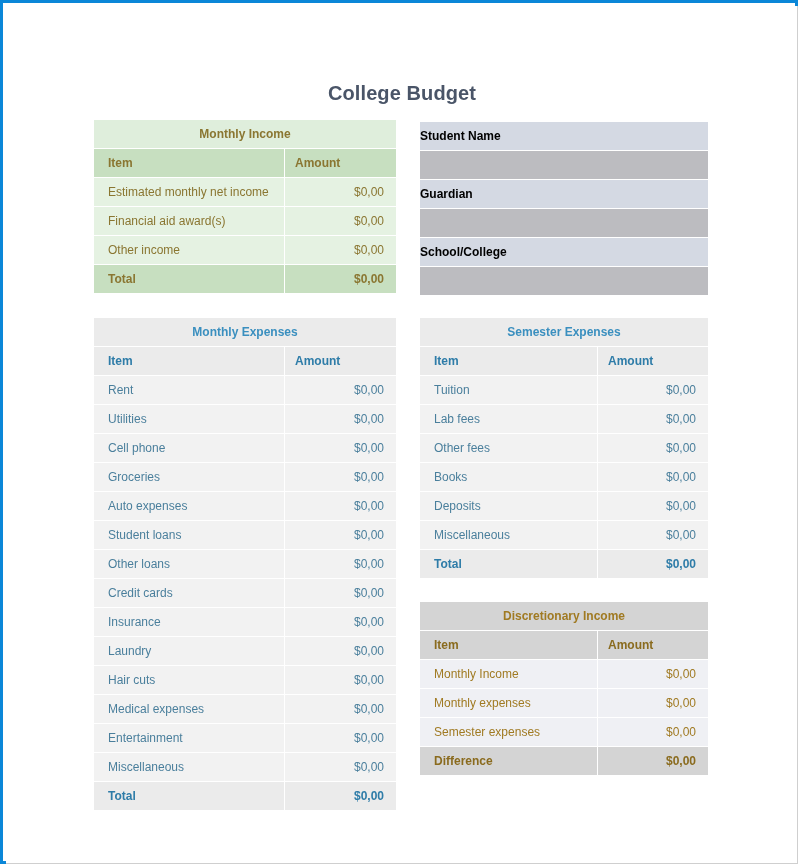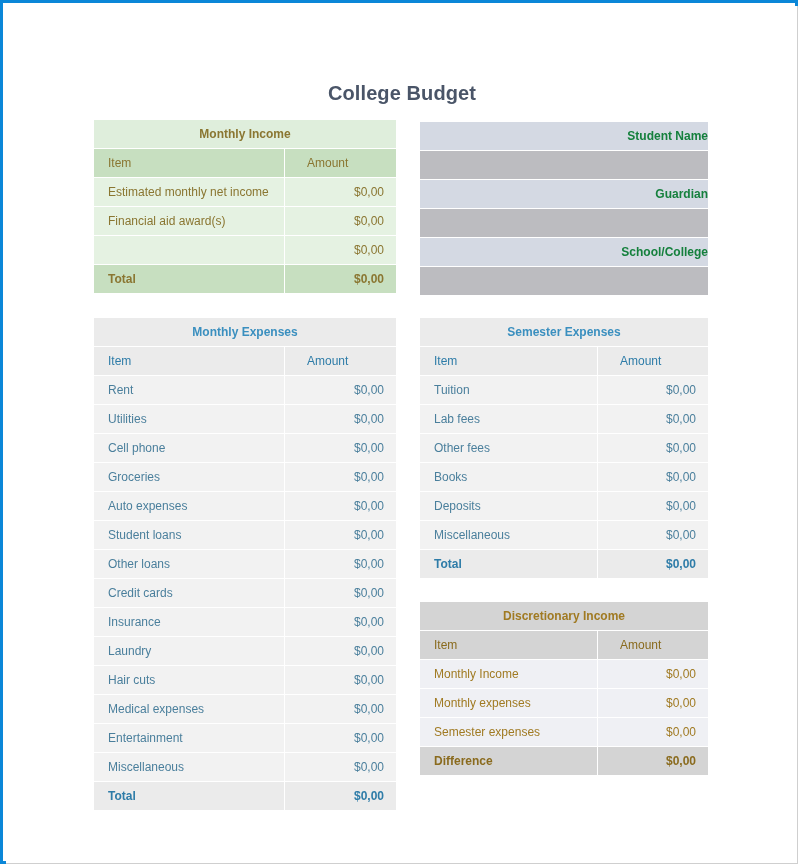--- a/index.html
+++ b/index.html
@@ -63,50 +63,50 @@
     padding-left: 14px;
     overflow: hidden;
   }
   .band .c-amt {
     position: absolute;
     right: 0; top: 0; bottom: 0;
     text-align: right;
     padding-right: 12px;
     overflow: hidden;
   }
-  .band .c-amt.lft { text-align: left; padding-left: 22px; padding-right: 0; }
+  .band .c-amt.lft { text-align: left; padding-left: 10px; padding-right: 0; }
   .band.title-band {
     text-align: center;
     font-weight: bold;
     font-size: 12px;
   }
-  .band.hdr-band { font-weight: normal; font-size: 12px; }
+  .band.hdr-band { font-weight: bold; font-size: 12px; }
   .band.data-band { font-size: 12px; }
   .band.total-band { font-weight: bold; font-size: 12px; padding-left: 48px; }
 
   
   #tbl-income { left: 88px; top: 114px; width: 302px; }
   #tbl-income .title-band { background: #dfeedc; color: #8a7631; }
   #tbl-income .hdr-band   { background: #c7dfc0; color: #8a7631; }
   #tbl-income .data-band  { background: #e5f2e2; color: #8a7631; }
   #tbl-income .total-band { background: #c7dfc0; color: #8a7631; }
   #tbl-income .c-item { width: 189px; }
   #tbl-income .c-amt  { width: 112px; }
   #tbl-income .band.hdr-band .c-amt,
   #tbl-income .band.data-band .c-amt,
   #tbl-income .band.total-band .c-amt { border-left: 1px solid #ffffff; }
 
   
   #block-student { position: absolute; left: 414px; top: 116px; width: 288px; }
   #block-student .srow {
     height: 28px; line-height: 28px;
     margin-bottom: 1px;
-    text-align: right;
+    text-align: left;
     font-size: 12px; font-weight: bold;
-    color: #15803d;
+    color: #000000;
     white-space: nowrap;
   }
   #block-student .srow.label { background: #d4d9e3; }
   #block-student .srow.input { background: #bcbcc0; }
   #block-student .srow:last-child { margin-bottom: 0; }
 
   
   #tbl-mexp { left: 88px; top: 312px; width: 302px; }
   #tbl-mexp .title-band { background: #ebebeb; color: #3a8fbf; }
   #tbl-mexp .hdr-band   { background: #ebebeb; color: #2e7ca8; }
@@ -158,20 +158,21 @@
       </div>
       <div class="band data-band">
         <span class="c-item">Estimated monthly net income</span>
         <span class="c-amt">$0,00</span>
       </div>
       <div class="band data-band">
         <span class="c-item">Financial aid award(s)</span>
         <span class="c-amt">$0,00</span>
       </div>
       <div class="band data-band">
+        <span class="c-item">Other income</span>
         <span class="c-amt">$0,00</span>
       </div>
       <div class="band total-band">
         <span class="c-item">Total</span>
         <span class="c-amt">$0,00</span>
       </div>
     </div>
 
     <div id="block-student">
       <div class="srow label">Student Name</div>

